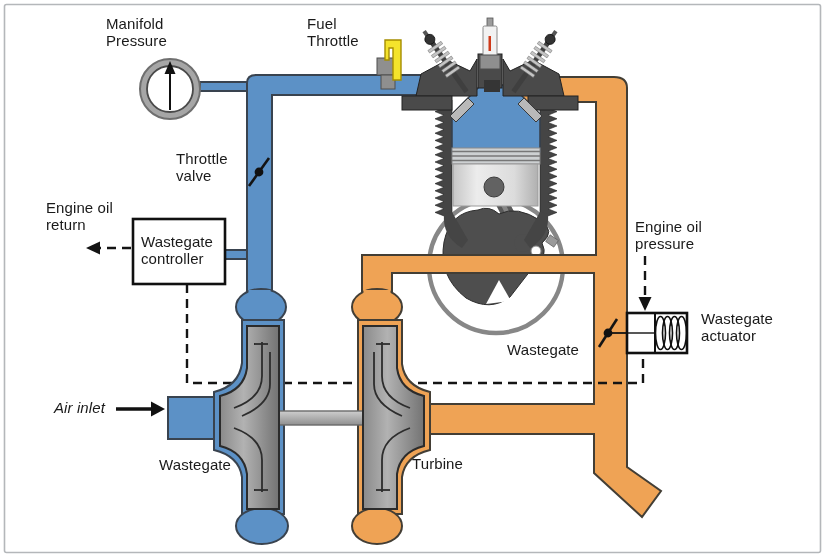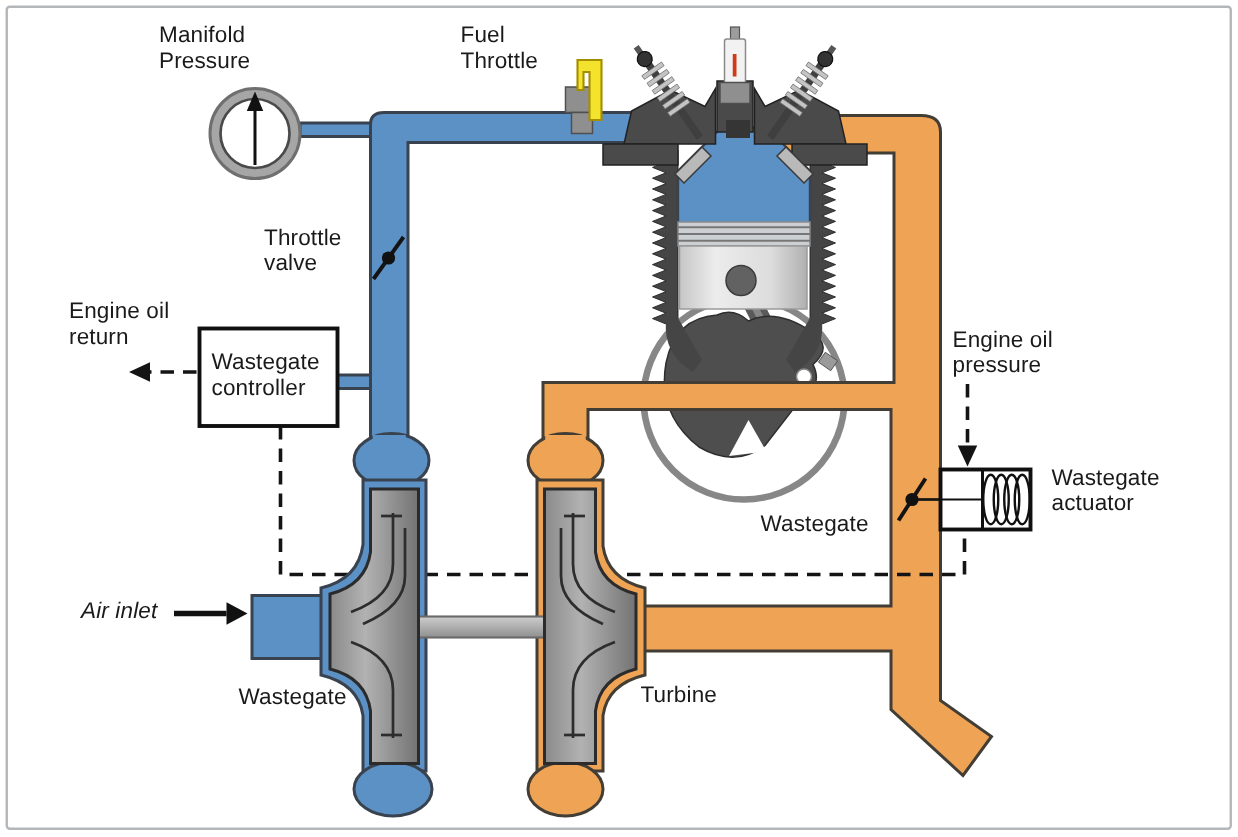--- a/index.html
+++ b/index.html
@@ -212,15 +212,15 @@
 return</div>
 <div class="lbl" style="left:141px;top:233px;">Wastegate
 controller</div>
 <div class="lbl" style="left:635px;top:218px;">Engine oil
 pressure</div>
 <div class="lbl" style="left:701px;top:310px;">Wastegate
 actuator</div>
 <div class="lbl" style="left:507px;top:341px;">Wastegate</div>
 <div class="lbl" style="left:54px;top:399px;font-style:italic;">Air inlet</div>
 <div class="lbl" style="left:159px;top:456px;">Wastegate</div>
-<div class="lbl" style="left:412px;top:455px;margin-left:15px;">Turbine</div>
+<div class="lbl" style="left:412px;top:455px;">Turbine</div>
 
 </div>
 
 </body></html>

